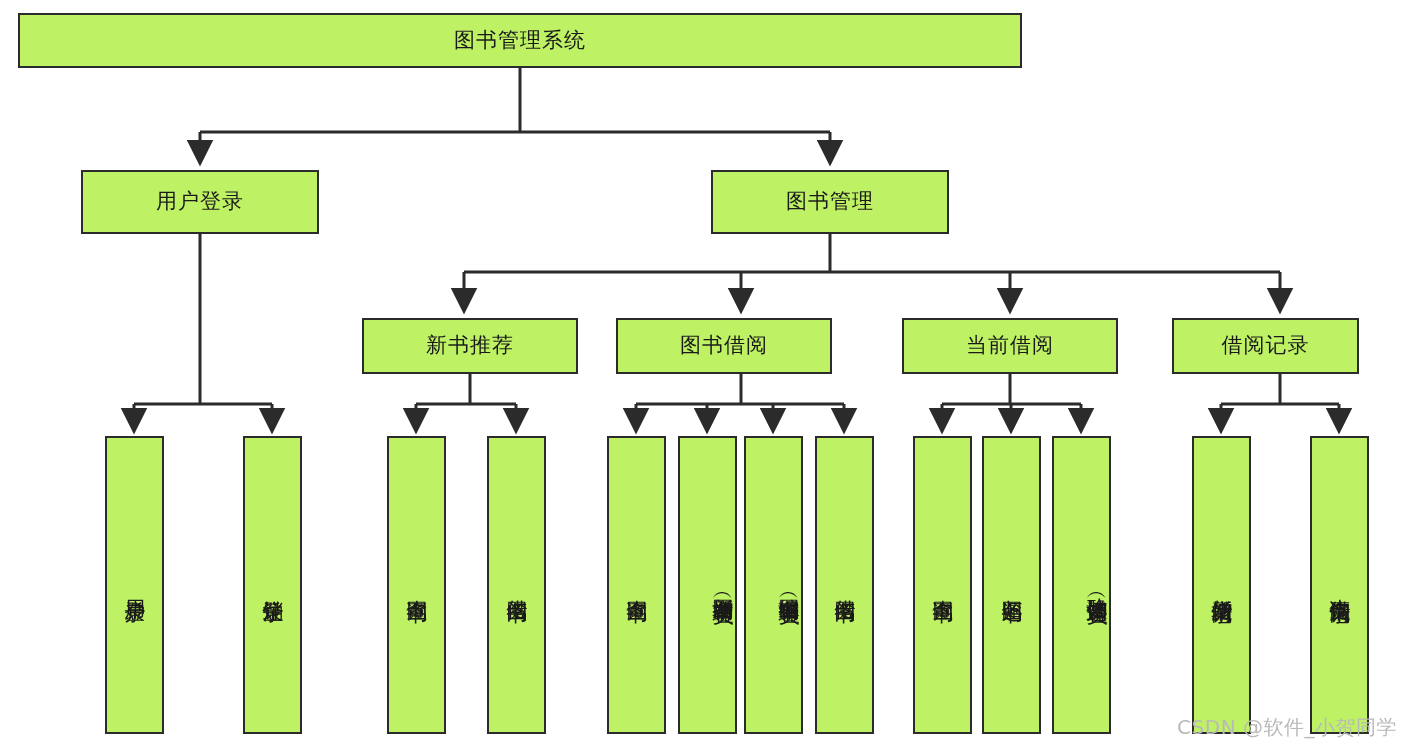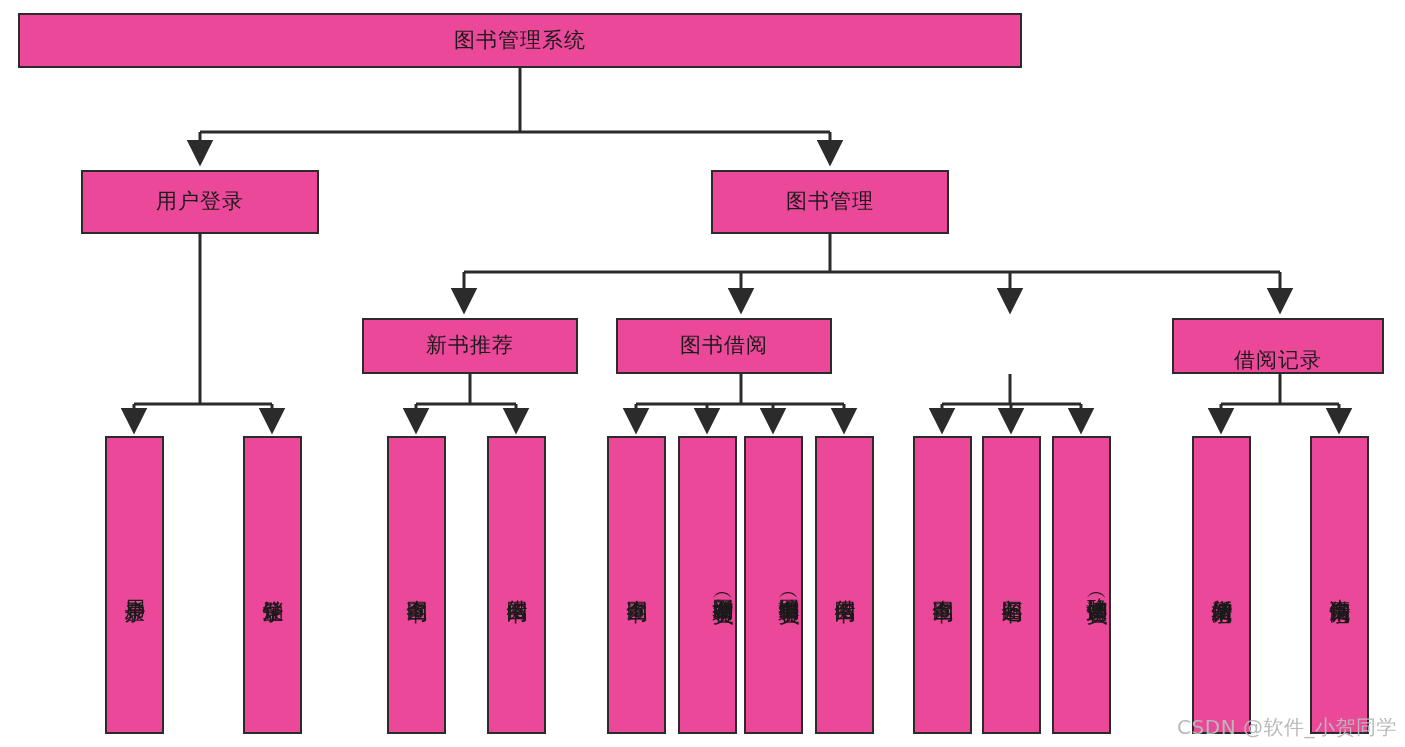--- a/index.html
+++ b/index.html
@@ -21,21 +21,21 @@
     position: absolute;
     left: 0;
     top: 0;
     width: 1405px;
     height: 747px;
   }
   .node {
     position: absolute;
     box-sizing: border-box;
     border: 2px solid #2b2b2b;
-    background: #ec4899;
+    background: #bef264;
     display: flex;
     align-items: center;
     justify-content: center;
     color: #1a1a1a;
     z-index: 2;
   }
   .node.horiz {
     font-size: 21px;
     line-height: 1.1;
     letter-spacing: 1px;
@@ -149,21 +149,24 @@
   <div class="node horiz" style="left:362px; top:318px; width:216px; height:56px;">
     <span class="node-label">新书推荐</span>
   </div>
 
   <div class="node horiz" style="left:711px; top:170px; width:238px; height:64px;">
     <span class="node-label">图书管理</span>
   </div>
   <div class="node horiz" style="left:616px; top:318px; width:216px; height:56px;">
     <span class="node-label">图书借阅</span>
   </div>
-  <div class="node horiz" style="left:1172px; top:318px; width:212px; height:56px;align-items:flex-end;">
+  <div class="node horiz" style="left:902px; top:318px; width:216px; height:56px;">
+    <span class="node-label">当前借阅</span>
+  </div>
+  <div class="node horiz" style="left:1172px; top:318px; width:187px; height:56px;">
     <span class="node-label">借阅记录</span>
   </div>
 
   <div class="node vert" style="left:105px; top:436px; width:59px; height:298px;">
     <span class="node-label">用户登录</span>
   </div>
   <div class="node vert" style="left:243px; top:436px; width:59px; height:298px;">
     <span class="node-label">注销登录</span>
   </div>
   <div class="node vert" style="left:387px; top:436px; width:59px; height:298px;">

